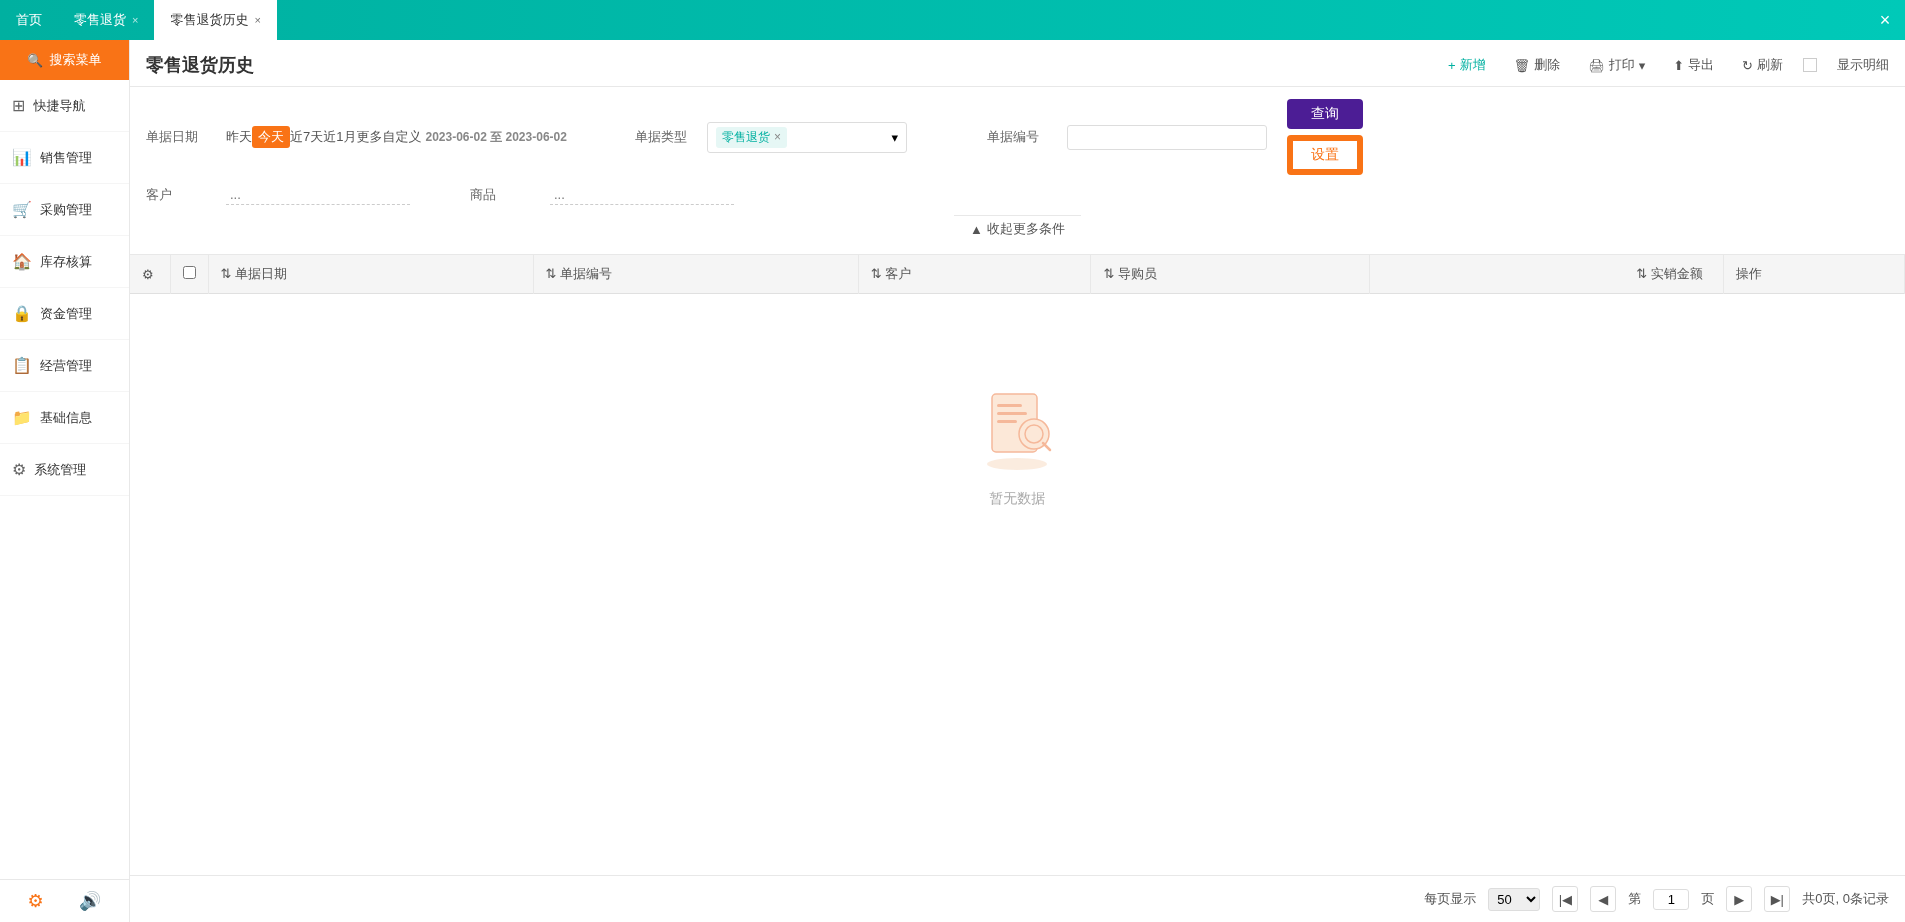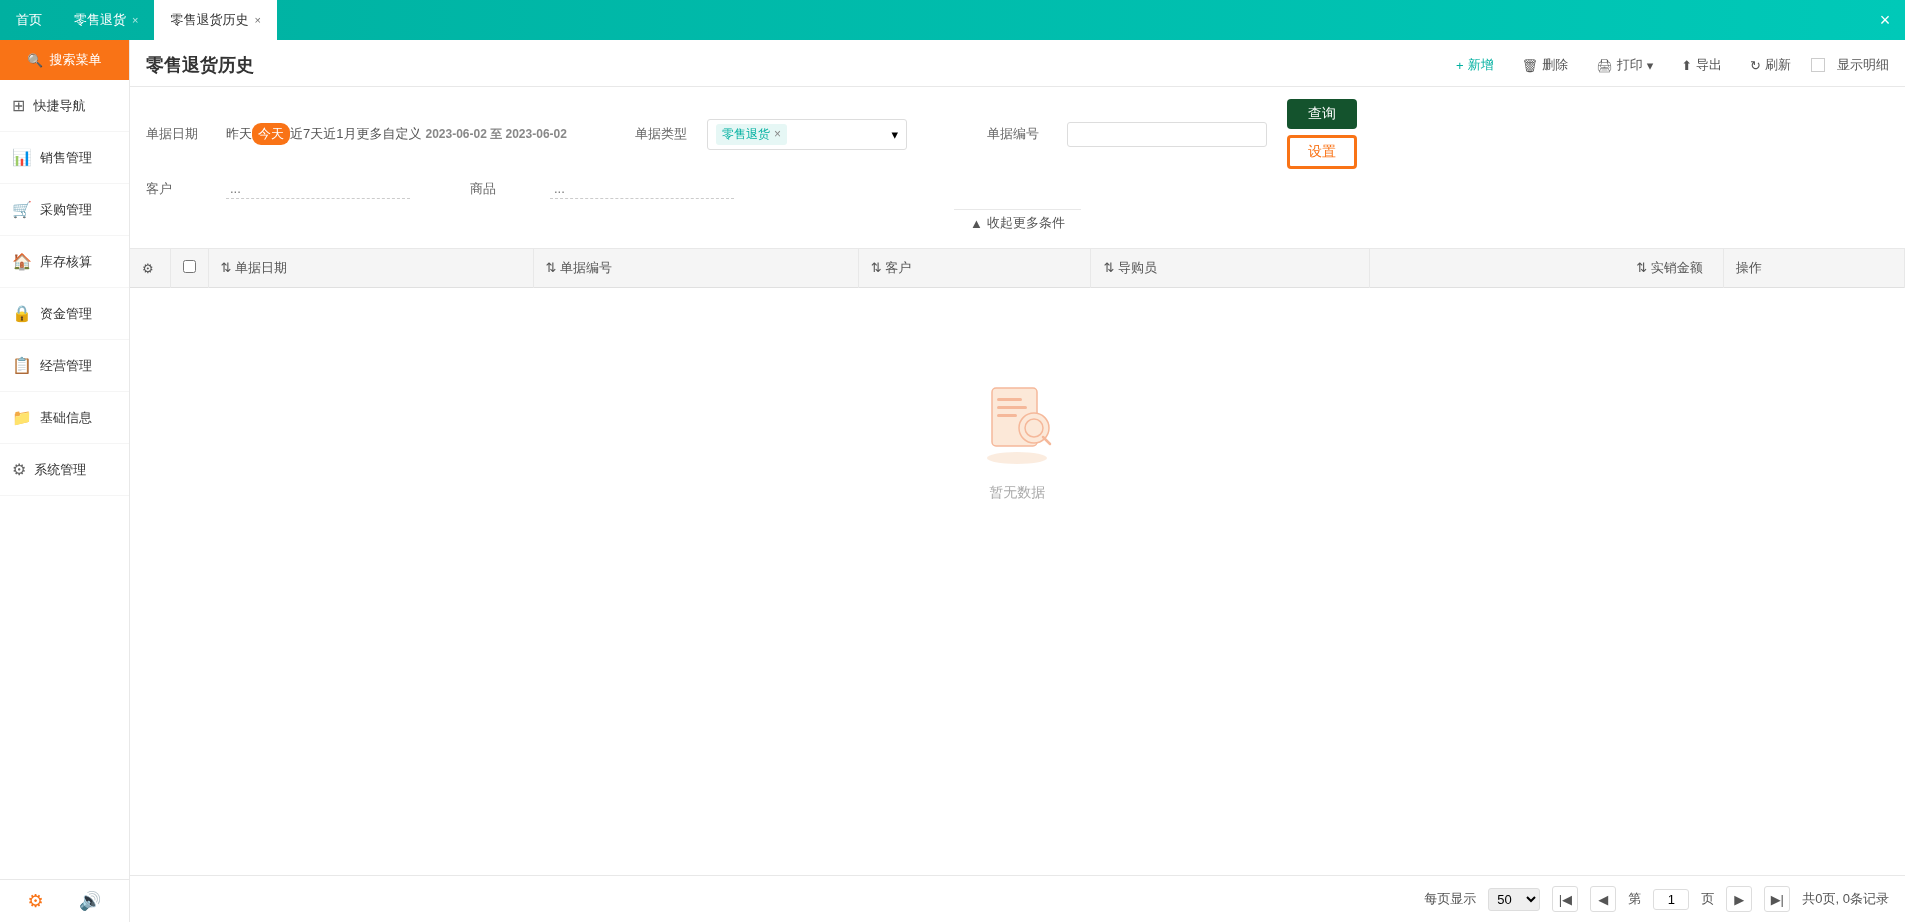--- a/index.html
+++ b/index.html
@@ -137,21 +137,21 @@
       gap: 4px;
       font-size: 13px;
       cursor: pointer;
       color: #555;
       padding: 4px 8px;
     }
     .action-btn.new { color: #00b0a0; }
     .display-toggle {
       display: flex;
       align-items: center;
-      gap: 12px;
+      gap: 20px;
       font-size: 13px;
       color: #555;
     }
     .checkbox-small {
       width: 14px;
       height: 14px;
       border: 1px solid #ccc;
       background: #fff;
     }
 
@@ -179,21 +179,21 @@
       font-size: 13px;
     }
     .date-shortcut {
       cursor: pointer;
       color: #555;
     }
     .date-shortcut.active {
       background: #f97316;
       color: #fff;
       padding: 2px 6px;
-      border-radius: 9px;
+      border-radius: 3px;
     }
     .date-range {
       font-size: 12px;
       color: #888;
       margin-left: 4px;
       font-weight: bold;
     }
     .filter-input {
       border: 1px solid #ddd;
       border-radius: 3px;
@@ -243,32 +243,32 @@
       border-bottom: 1px dashed #ccc;
       font-size: 13px;
       color: #aaa;
       min-width: 160px;
       padding: 2px 4px;
       outline: none;
     }
 
     
     .query-btn {
-      background: #14532d;
+      background: #4c1d95;
       color: #fff;
       border: none;
       border-radius: 4px;
       padding: 6px 20px;
       font-size: 14px;
       cursor: pointer;
     }
     .settings-btn {
       background: #fff;
       color: #f97316;
-      border: 3px solid #f97316;
+      border: 6px solid #f97316;
       border-radius: 4px;
       padding: 5px 18px;
       font-size: 14px;
       cursor: pointer;
     }
 
     
     .table-container {
       flex: 1;
       overflow: auto;

